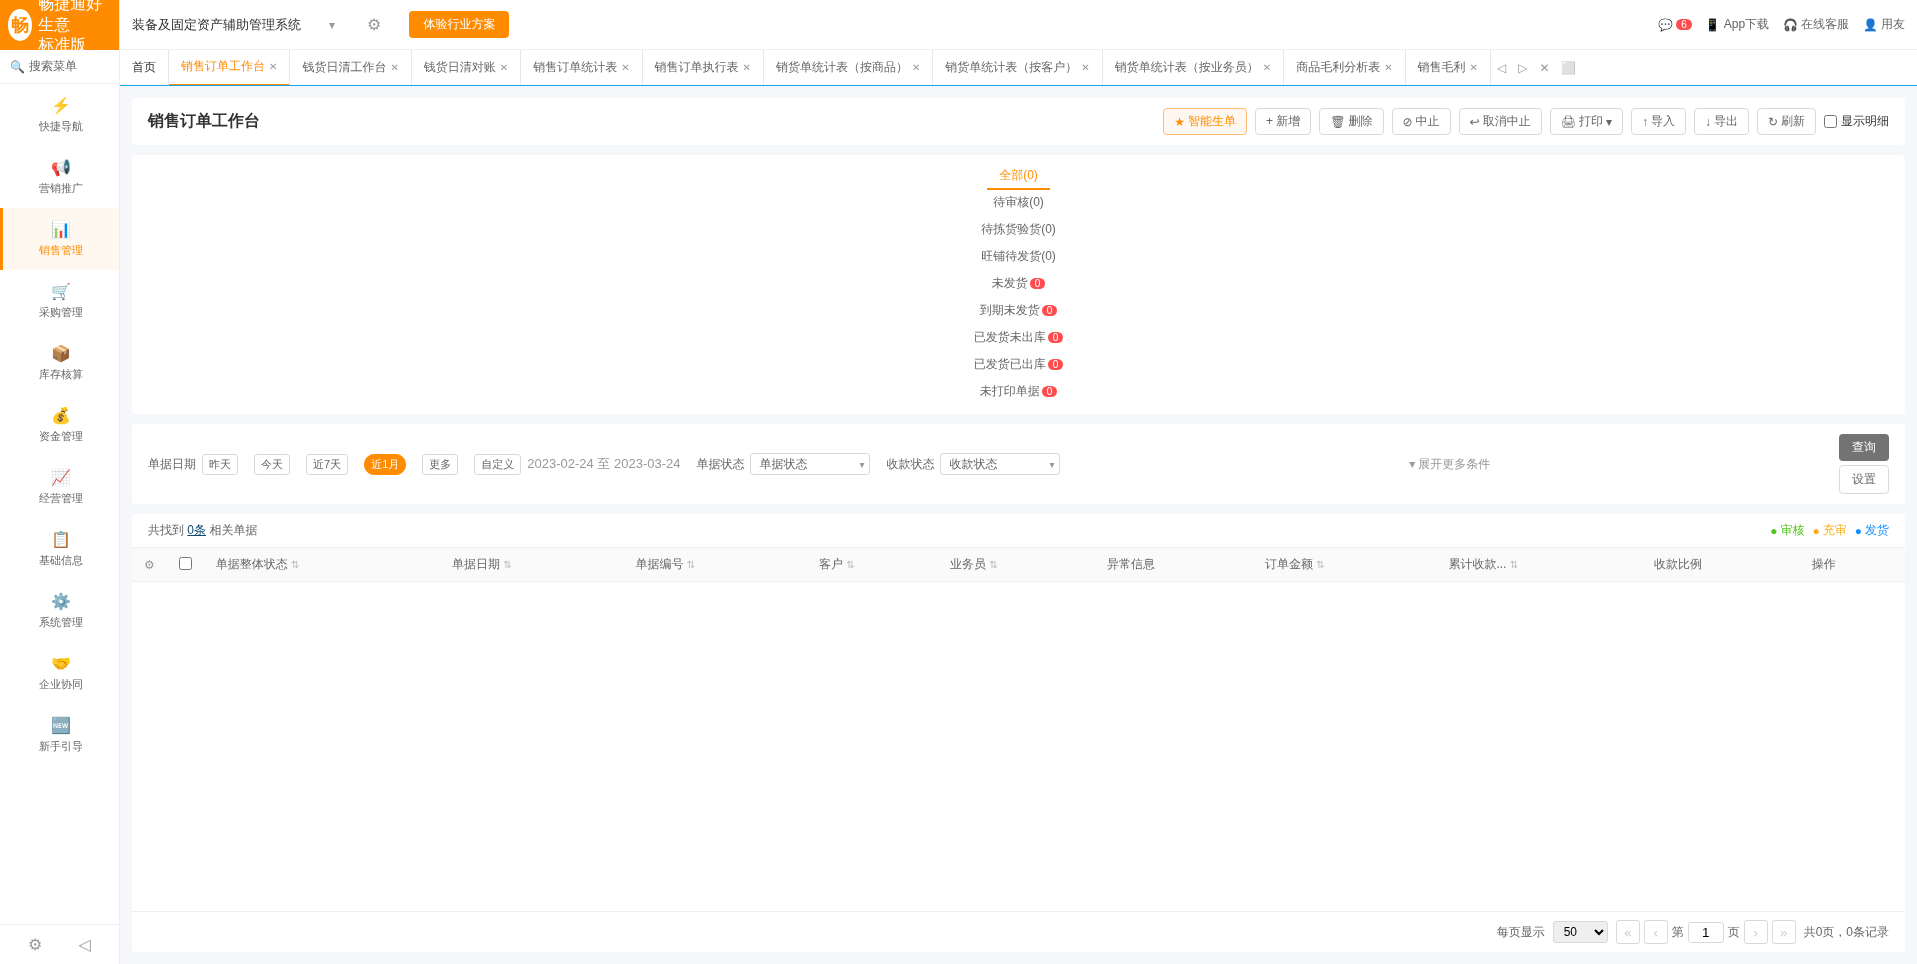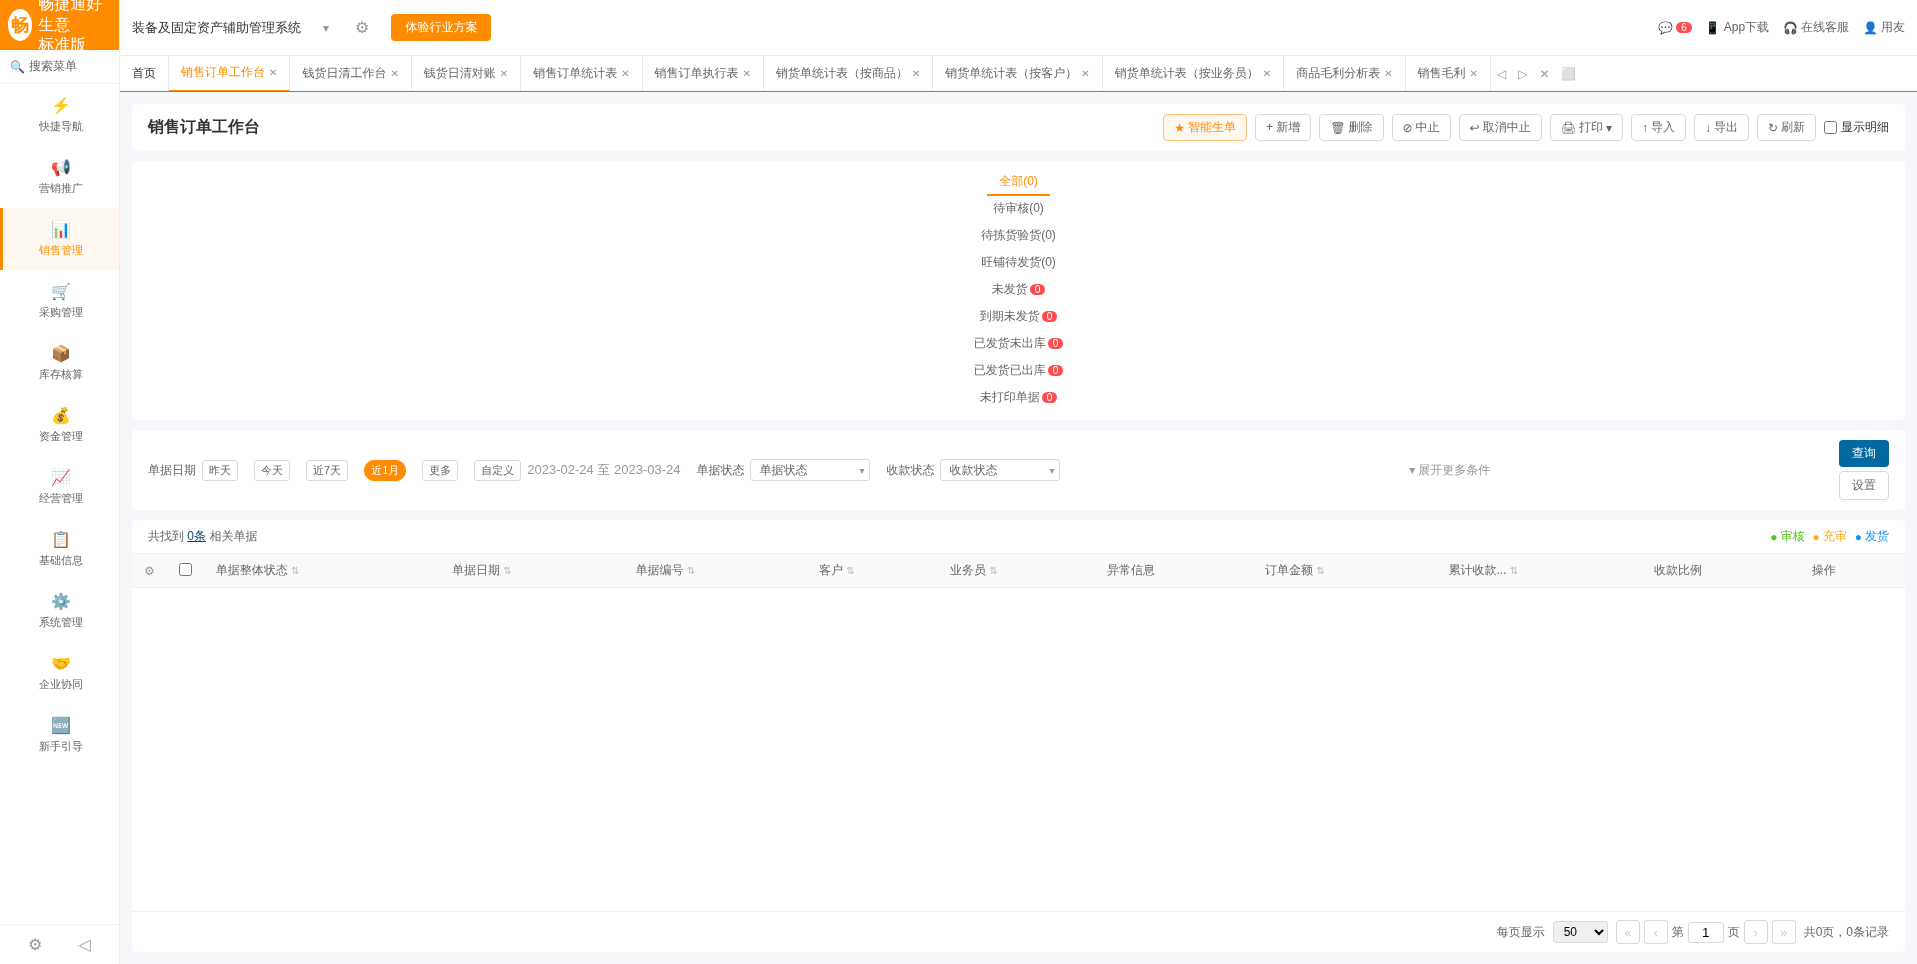--- a/index.html
+++ b/index.html
@@ -14,21 +14,21 @@
     .sidebar-nav-item { display: flex; flex-direction: column; align-items: center; padding: 12px 6px; cursor: pointer; color: #666; font-size: 11px; gap: 4px; border-left: 3px solid transparent; }
     .sidebar-nav-item.active { background: #fff8f0; color: #ff8c00; border-left-color: #ff8c00; }
     .sidebar-nav-item .nav-icon { font-size: 16px; }
     .sidebar-bottom { margin-top: auto; display: flex; align-items: center; justify-content: space-around; padding: 10px; border-top: 1px solid #f0f0f0; }
     .sidebar-bottom-btn { cursor: pointer; color: #999; font-size: 16px; }
 
     
     .main { flex: 1; display: flex; flex-direction: column; overflow: hidden; }
 
     
-    .topbar { height: 56px; background: #fff; display: flex; align-items: center; padding: 0 12px; border-bottom: 1px solid #eee; gap: 22px; }
+    .topbar { height: 50px; background: #fff; display: flex; align-items: center; padding: 0 12px; border-bottom: 1px solid #eee; gap: 28px; }
     .topbar-system-btn { background: #ff8c00; color: #fff; border: none; border-radius: 4px; padding: 5px 14px; font-size: 12px; cursor: pointer; }
     .topbar-actions { display: flex; align-items: center; gap: 14px; color: #666; font-size: 12px; }
     .topbar-action { cursor: pointer; display: flex; align-items: center; gap: 3px; }
     .topbar-badge { background: #ff4d4f; color: #fff; border-radius: 10px; padding: 0 5px; font-size: 10px; }
 
     
     .tabbar { background: #fff; display: flex; align-items: center; border-bottom: 1px solid #0ea5e9; overflow: hidden; flex-shrink: 0; height: 36px; }
     .tab { display: flex; align-items: center; padding: 0 12px; height: 36px; cursor: pointer; font-size: 12px; color: #666; border-right: 1px solid #e8e8e8; white-space: nowrap; gap: 4px; flex-shrink: 0; }
     .tab.active { background: #fff; color: #ff8c00; border-bottom: 2px solid #ff8c00; font-weight: 500; }
     .tab.home { color: #333; }
@@ -58,21 +58,21 @@
     .filter-item { display: flex; align-items: center; gap: 6px; }
     .filter-label { color: #666; font-size: 12px; white-space: nowrap; }
     .filter-date-btns { display: flex; gap: 16px; }
     .date-btn { padding: 2px 6px; border: 1px solid #d9d9d9; border-radius: 3px; cursor: pointer; font-size: 11px; color: #666; background: #fff; }
     .date-btn.active { background: #ff8c00; color: #fff; border-color: #ff8c00; border-radius: 10px; }
     .filter-date-range { color: #999; font-size: 13px; }
     .filter-select { border: 1px solid #d9d9d9; border-radius: 3px; padding: 3px 20px 3px 8px; font-size: 12px; color: #666; background: #fff; cursor: pointer; min-width: 120px; appearance: none; position: relative; }
     .filter-select-wrap { position: relative; display: inline-block; }
     .filter-select-wrap::after { content: '▾'; position: absolute; right: 6px; top: 50%; transform: translateY(-50%); color: #999; font-size: 10px; pointer-events: none; }
     .expand-btn { display: flex; align-items: center; gap: 3px; color: #999; font-size: 12px; cursor: pointer; }
-    .query-btn { background: #0369a1; color: #fff; border: none; border-radius: 4px; padding: 5px 6px; font-size: 12px; cursor: pointer; }
+    .query-btn { background: #737373; color: #fff; border: none; border-radius: 4px; padding: 5px 6px; font-size: 12px; cursor: pointer; }
     .settings-btn { background: #fff; color: #666; border: 1px solid #d9d9d9; border-radius: 4px; padding: 5px 12px; font-size: 12px; cursor: pointer; }
 
     
     .table-container { background: #fff; border-radius: 4px; flex: 1; display: flex; flex-direction: column; overflow: hidden; }
     .table-toolbar { padding: 8px 16px; display: flex; align-items: center; justify-content: space-between; border-bottom: 1px solid #f0f0f0; }
     .table-count { font-size: 12px; color: #666; }
     .table-count-num { color: #0c4a6e; font-weight: 500; text-decoration: underline; }
     .table-actions { display: flex; gap: 8px; }
     .table-action-btn { display: flex; align-items: center; gap: 3px; color: #666; font-size: 12px; cursor: pointer; }
     .table-action-btn.audit { color: #52c41a; }

